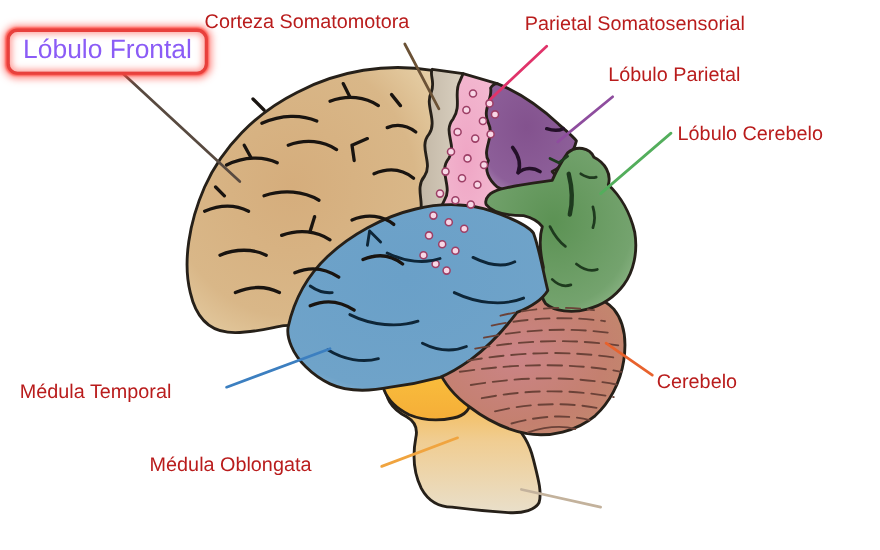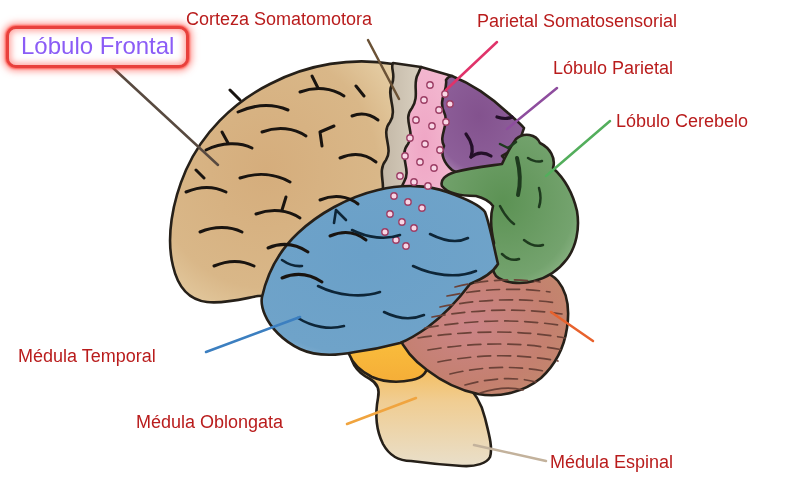--- a/index.html
+++ b/index.html
@@ -223,15 +223,15 @@
 </svg>
 
   <div class="frontal-box">
     <span>Lóbulo Frontal</span>
   </div>
   <div class="lbl lbl-somatomotora">Corteza Somatomotora</div>
   <div class="lbl lbl-somatosensorial">Parietal Somatosensorial</div>
   <div class="lbl lbl-parietal">Lóbulo Parietal</div>
   <div class="lbl lbl-occipital">Lóbulo Cerebelo</div>
   <div class="lbl lbl-temporal">Médula Temporal</div>
+  <div class="lbl lbl-cerebelo">Cerebelo</div>
   <div class="lbl lbl-oblongata">Médula Oblongata</div>
-  <div class="lbl lbl-espinal">Médula Espinal</div>
 </div>
 
 </body></html>

